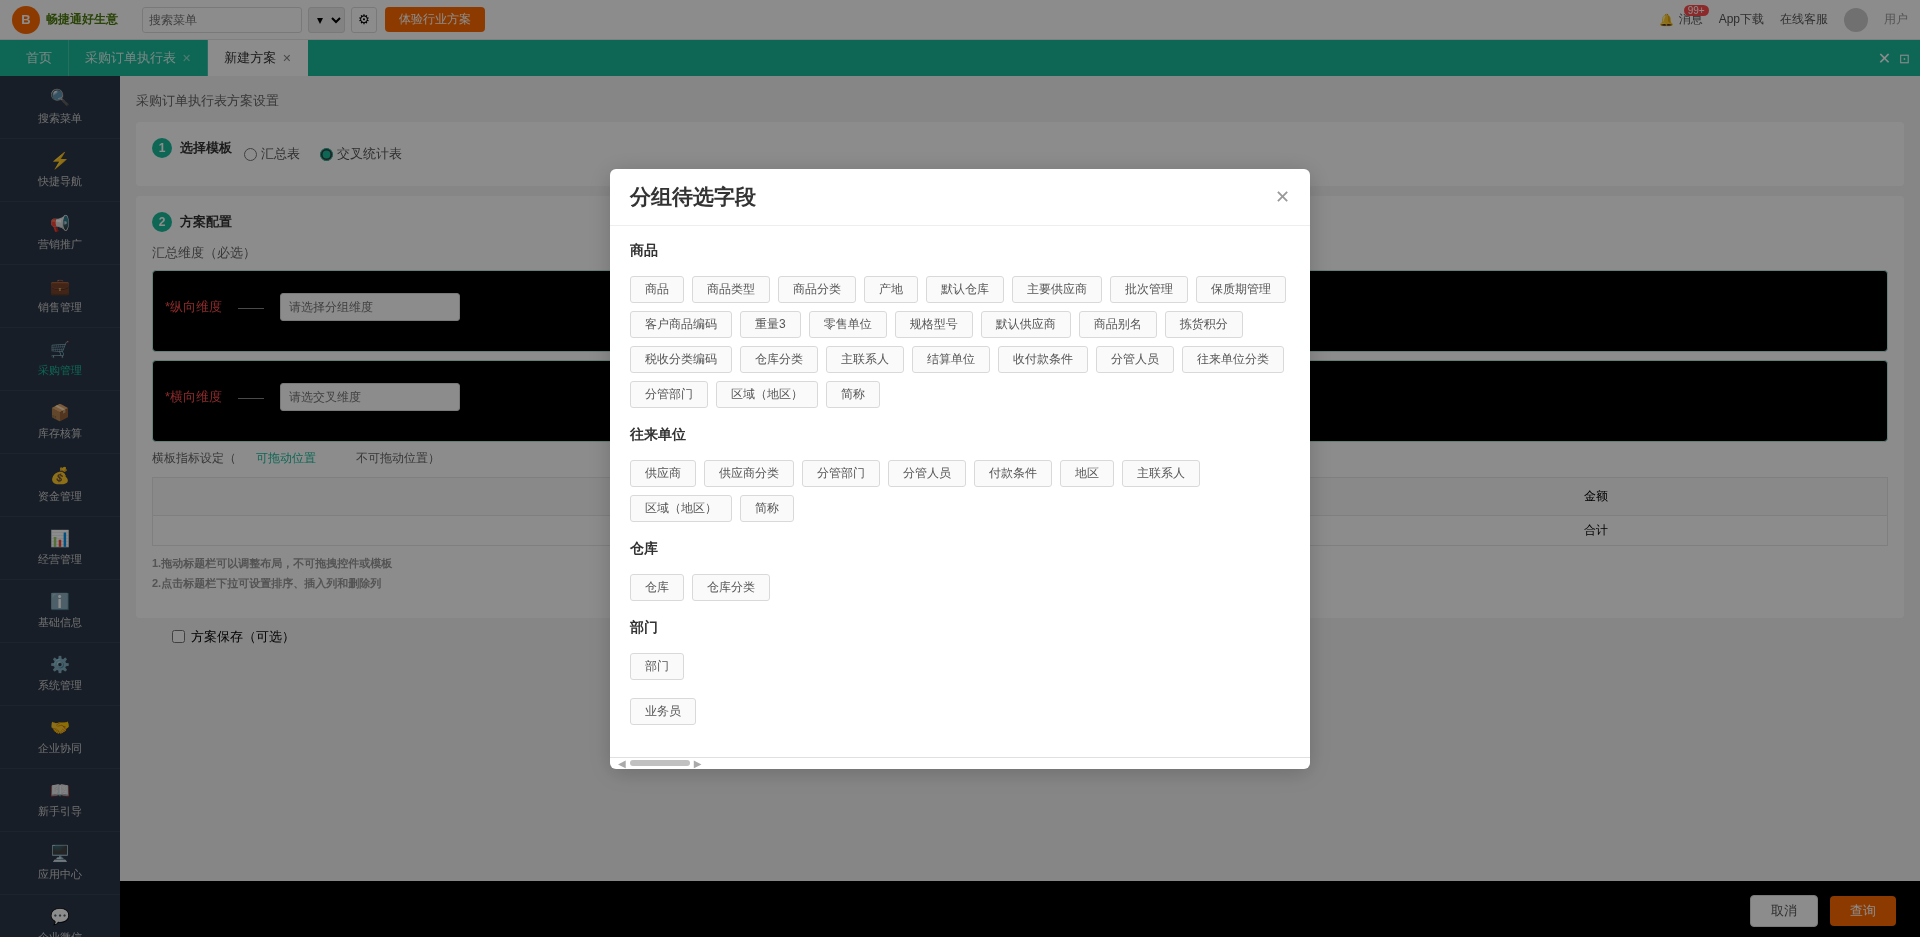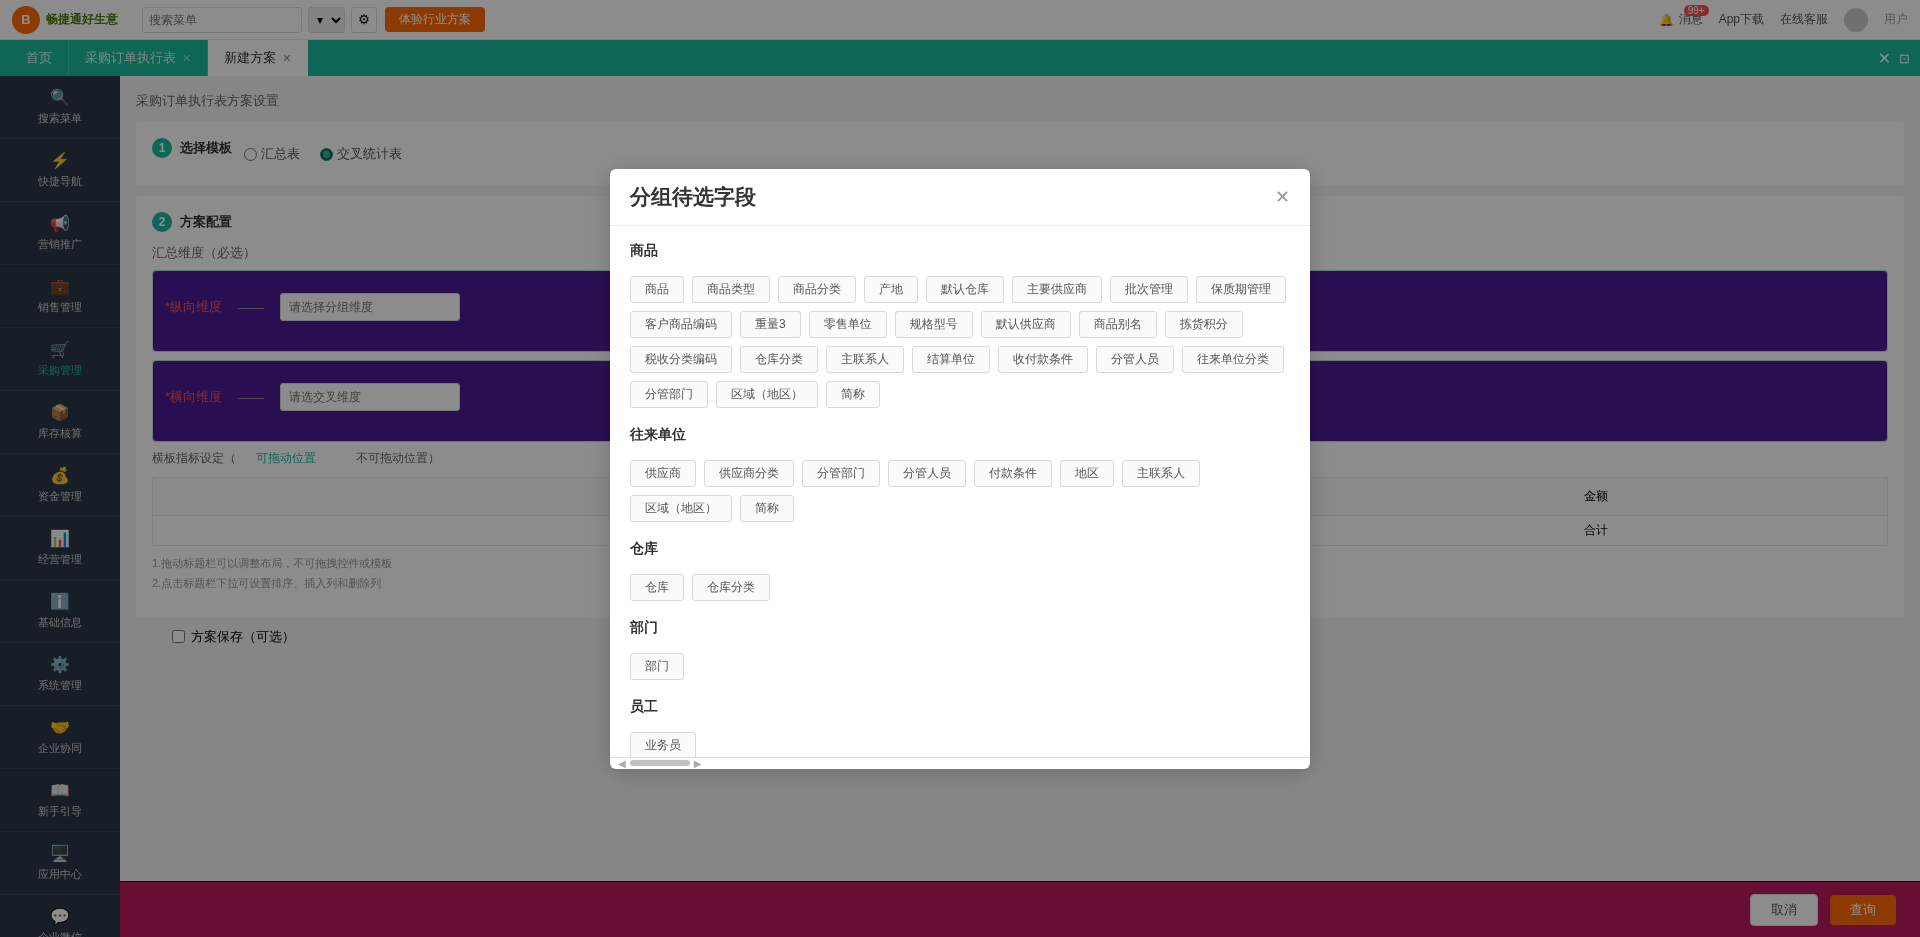--- a/index.html
+++ b/index.html
@@ -126,42 +126,42 @@
     .config-row { display: flex; align-items: center; gap: 12px; margin-bottom: 8px; }
     .config-label { font-size: 13px; color: #666; min-width: 80px; }
     .req { color: #ff4d4f; }
     .dash { color: #999; margin: 0 4px; }
     .select-input {
       border: 1px solid #ddd; border-radius: 3px; padding: 4px 8px;
       font-size: 12px; color: #999; width: 180px; height: 28px;
     }
 
     .teal-section {
-      background: #4c1d95; border: 1px solid #b2ebde; border-radius: 4px;
+      background: #000000; border: 1px solid #b2ebde; border-radius: 4px;
       padding: 22px 12px; margin-bottom: 8px;
     }
 
     .indicator-row { display: flex; align-items: center; gap: 20px; font-size: 12px; color: #666; }
     .indicator-tag { color: #1abc9c; }
 
     .stats-table { width: 100%; border-collapse: collapse; font-size: 12px; }
     .stats-table th, .stats-table td {
       border: 1px solid #e8e8e8; padding: 6px 8px; text-align: center;
     }
     .stats-table th { background: #fafafa; font-weight: normal; }
     .dropdown-btn {
       border: 1px solid #ddd; border-radius: 3px; background: #fff;
       padding: 3px 8px; font-size: 12px; cursor: pointer;
       display: inline-flex; align-items: center; gap: 4px;
     }
-    .notes-area { font-size: 11px; color: #999; line-height: 1.8; padding: 8px 0; }
+    .notes-area { font-size: 11px; color: #999; line-height: 1.8; padding: 8px 0; font-weight: bold; }
 
     .footer-bar {
       position: absolute; bottom: 0; left: 0; right: 0;
-      height: 56px; background: #be185d; border-top: 1px solid #000000;
+      height: 56px; background: #000000; border-top: 3px solid #000000;
       display: flex; align-items: center; justify-content: flex-end;
       padding: 0 24px; gap: 12px;
     }
     .cancel-btn {
       border: 1px solid #ddd; background: #fff; border-radius: 4px;
       padding: 6px 20px; font-size: 13px; cursor: pointer; color: #555;
     }
     .confirm-btn {
       background: #ff6b00; color: #fff; border: none; border-radius: 4px;
       padding: 6px 20px; font-size: 13px; cursor: pointer;
@@ -483,21 +483,20 @@
       </div>
 
       <div class="field-section">
         <div class="field-section-title">部门</div>
         <div class="field-grid">
           <span class="field-tag">部门</span>
         </div>
       </div>
 
       <div class="field-section">
-        <div class="field-section-title">员工</div>
         <div class="field-grid">
           <span class="field-tag">业务员</span>
         </div>
       </div>
 
     </div>
 
     <div class="modal-hscroll">
       <span style="font-size:10px;color:#aaa;">◀</span>
       <div class="hscroll-bar"></div>

